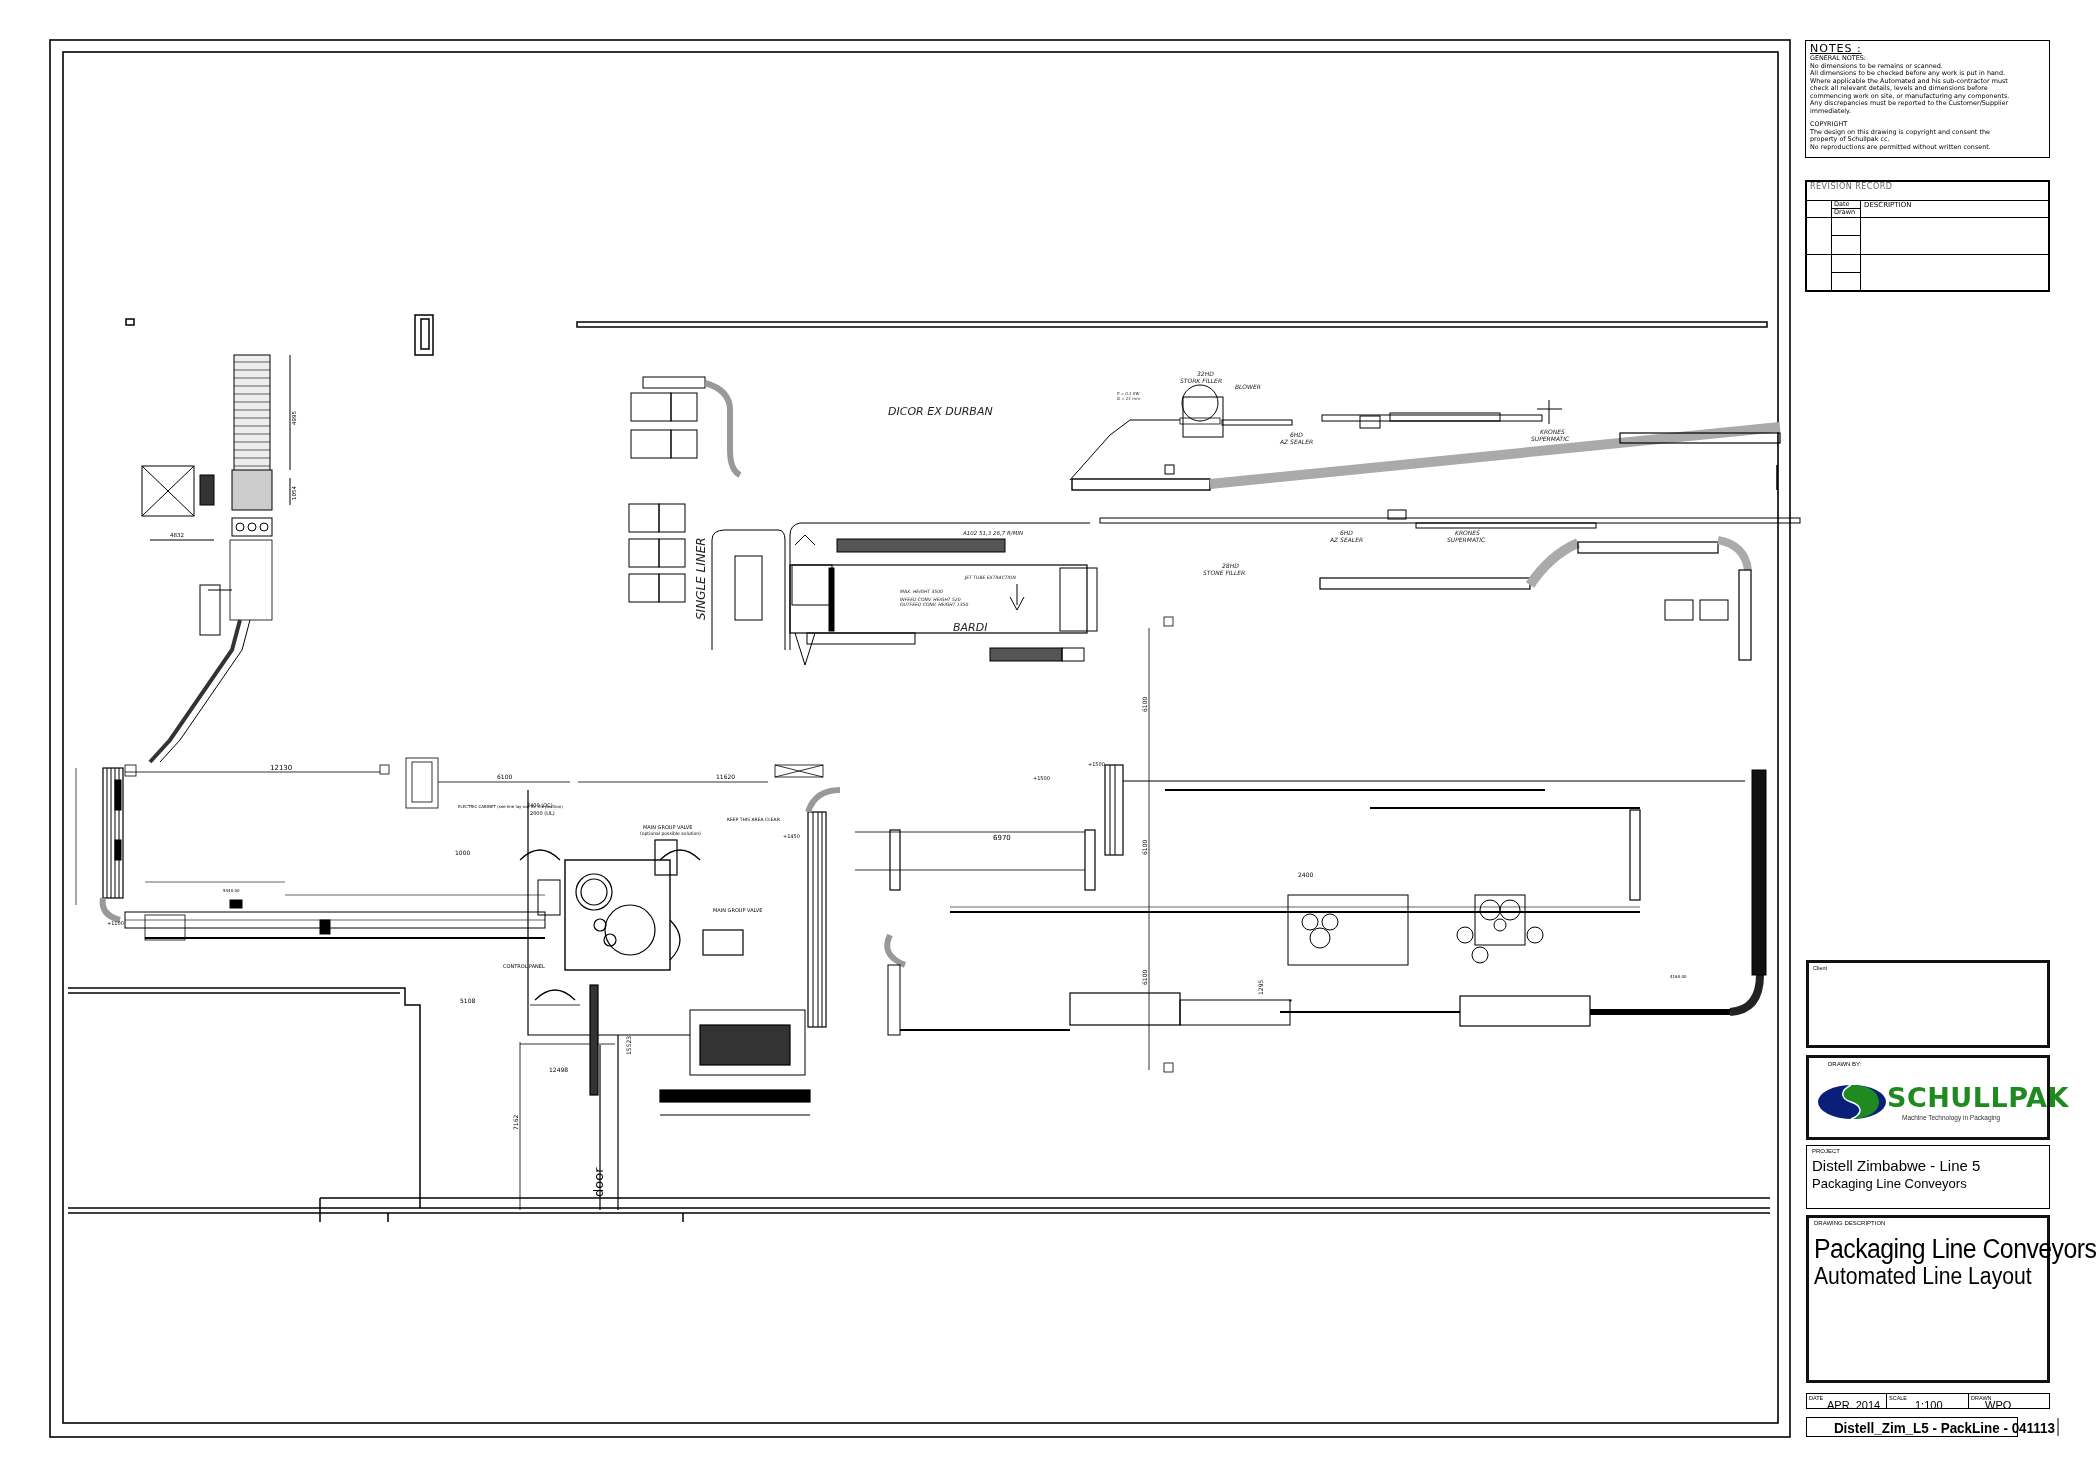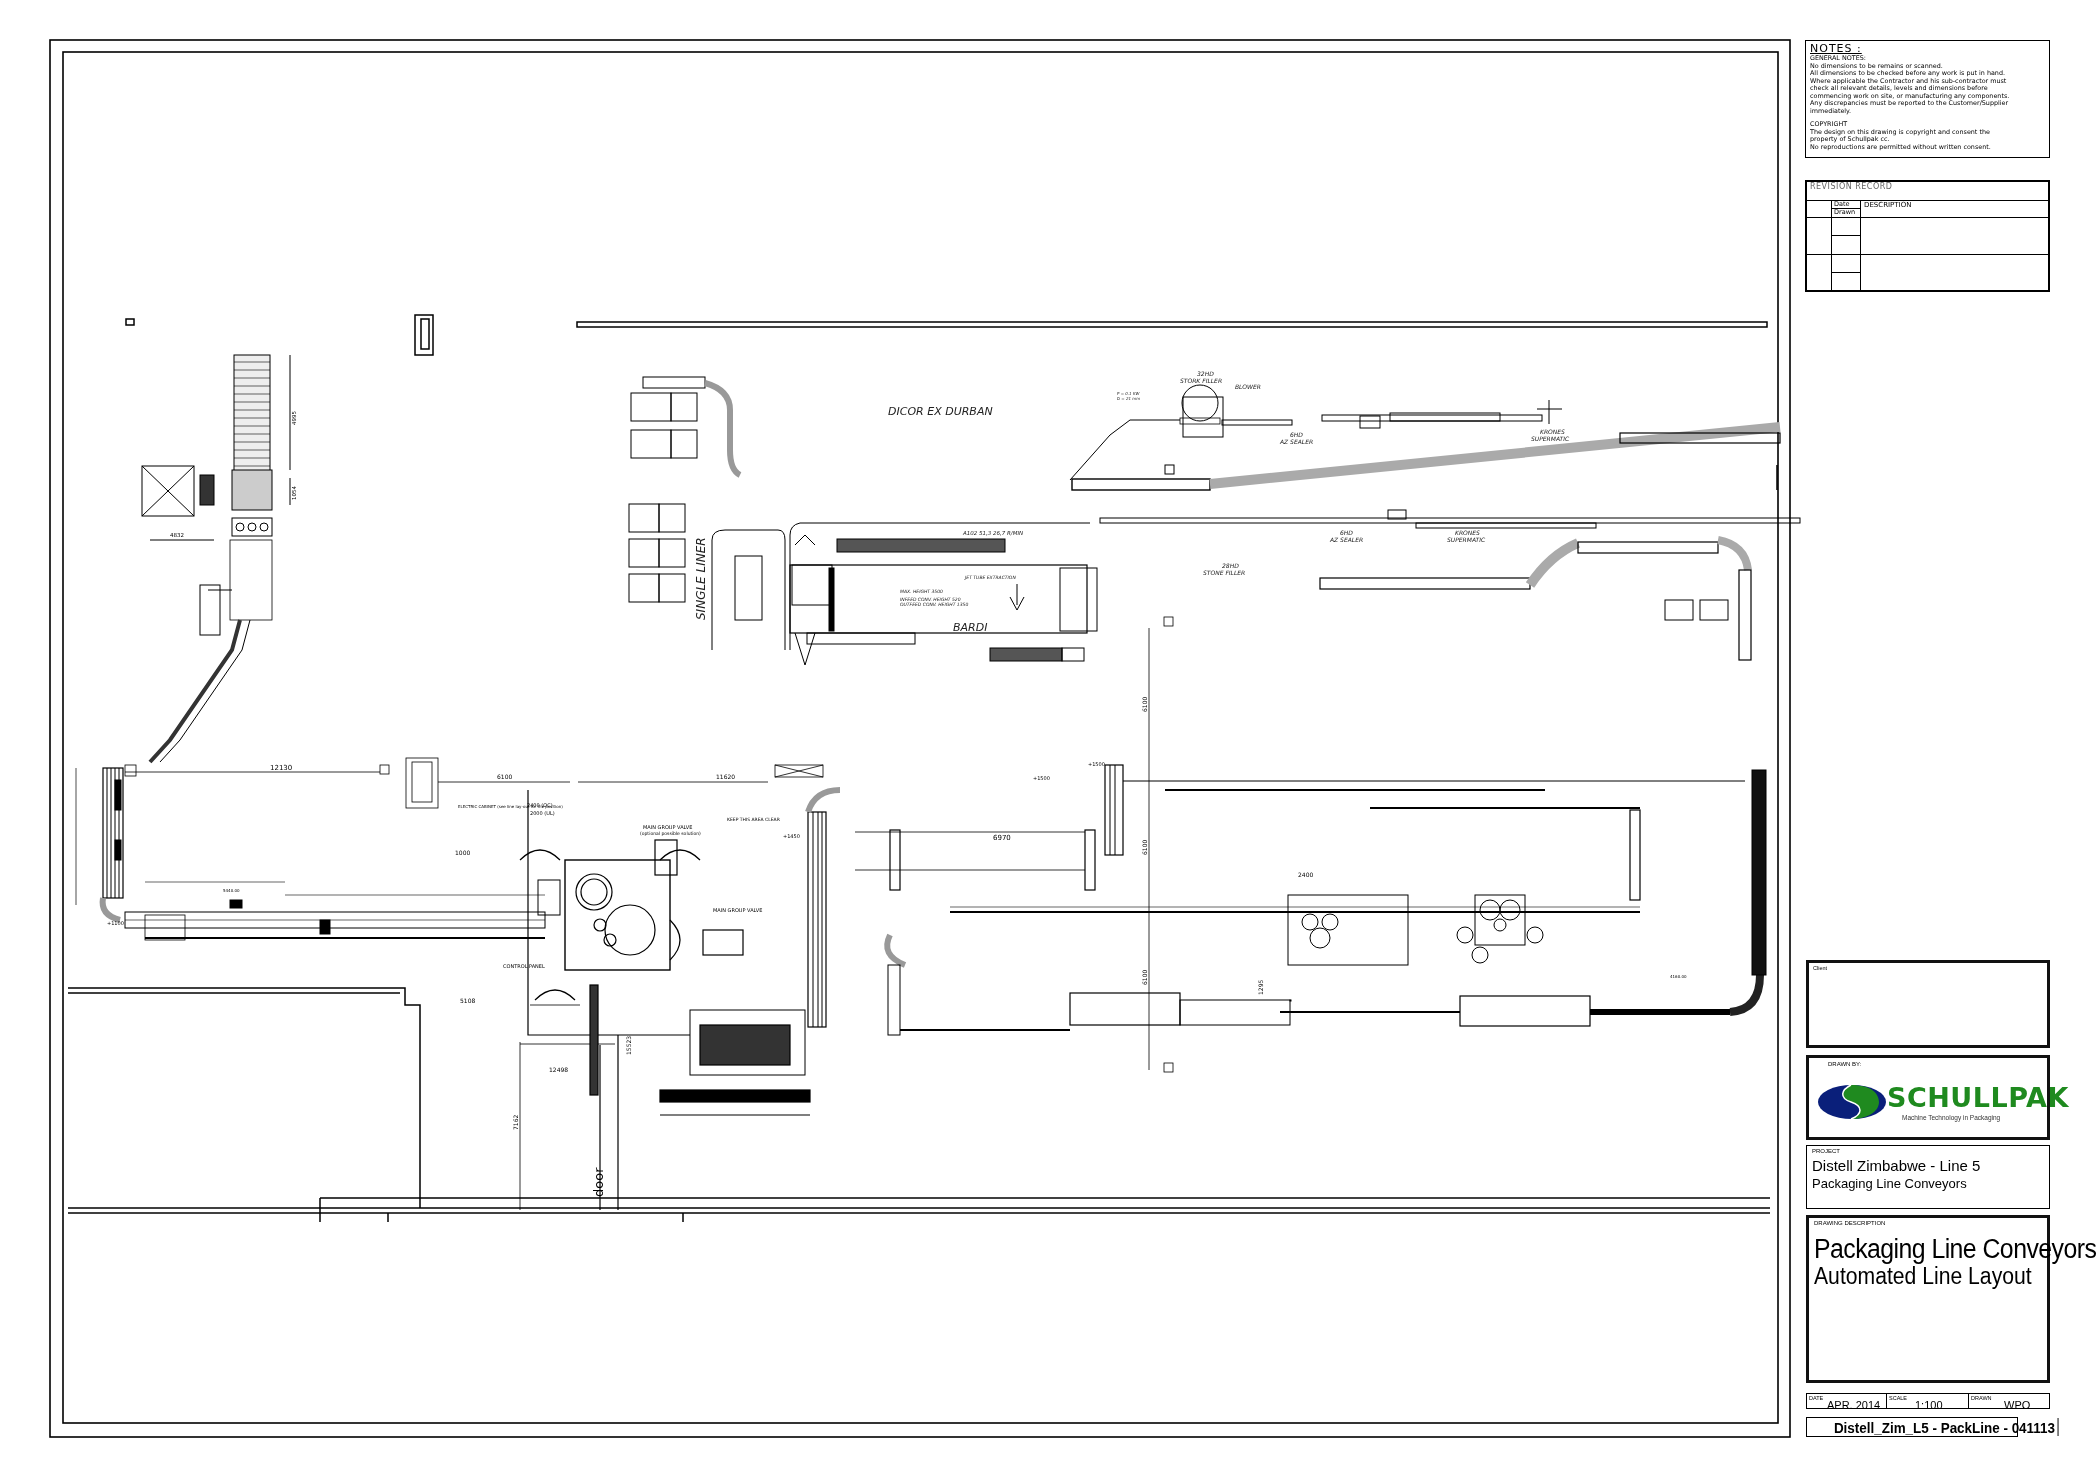--- a/index.html
+++ b/index.html
@@ -325,21 +325,21 @@
     <text class="cadtxt" font-size="5" x="1088" y="766">+1500</text>
     <text class="cadtxt" font-size="5" x="783" y="838">+1450</text>
   </g>
 </svg>
 
 <div class="box notes">
   <div class="title">NOTES :</div>
   <div>GENERAL NOTES:</div>
   <div>No dimensions to be remains or scanned.</div>
   <div>All dimensions to be checked before any work is put in hand.</div>
-  <div>Where applicable the Contractor and his sub-contractor must</div>
+  <div>Where applicable the Automated and his sub-contractor must</div>
   <div>check all relevant details, levels and dimensions before</div>
   <div>commencing work on site, or manufacturing any components.</div>
   <div>Any discrepancies must be reported to the Customer/Supplier</div>
   <div>immediately.</div>
   <div style="height:6px"></div>
   <div>COPYRIGHT</div>
   <div>The design on this drawing is copyright and consent the</div>
   <div>property of Schullpak cc.</div>
   <div>No reproductions are permitted without written consent.</div>
 </div>
@@ -411,20 +411,20 @@
   <div class="cell" style="flex:0 0 80px">
     <span class="k">DATE</span>
     <span class="v">APR. 2014</span>
   </div>
   <div class="cell" style="flex:0 0 82px">
     <span class="k">SCALE</span>
     <span class="v" style="left:28px">1:100</span>
   </div>
   <div class="cell" style="flex:1">
     <span class="k">DRAWN</span>
-    <span class="v" style="left:35px">WPO</span>
+    <span class="v" style="left:16px">WPO</span>
   </div>
 </div>
 
 <div class="box filerow">
   <div class="name">Distell_Zim_L5 - PackLine - 041113</div>
 
 </div>
 
 </body></html>

